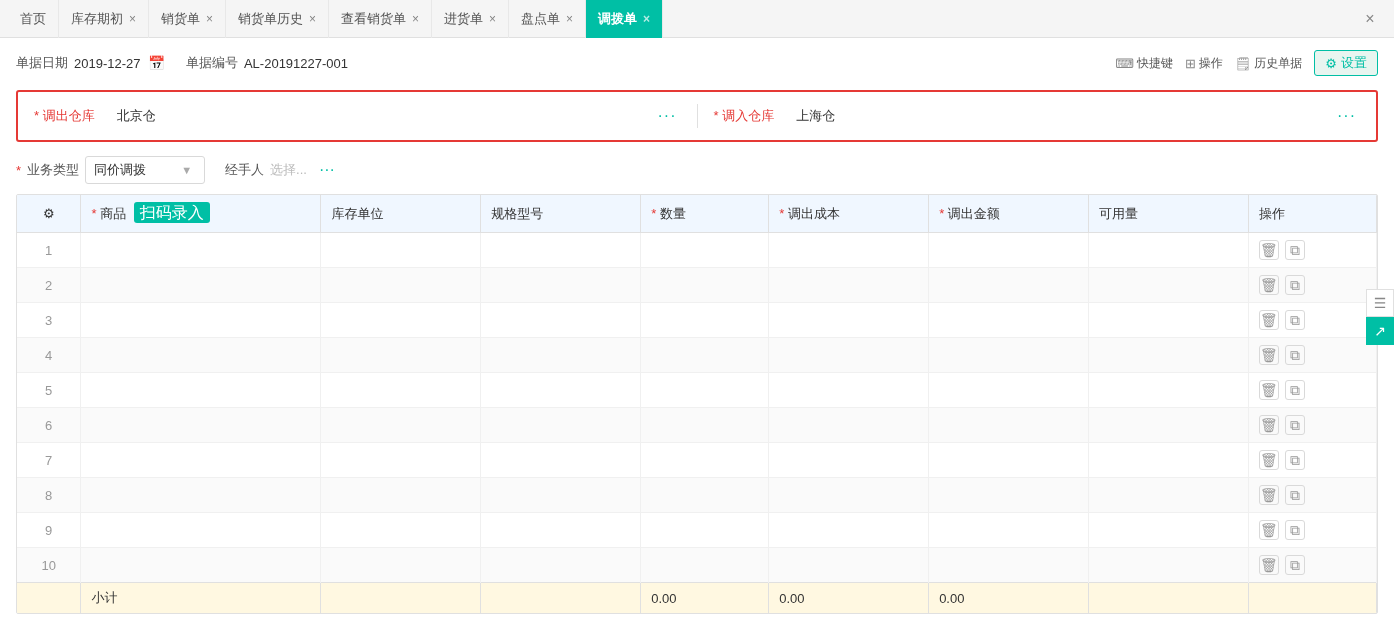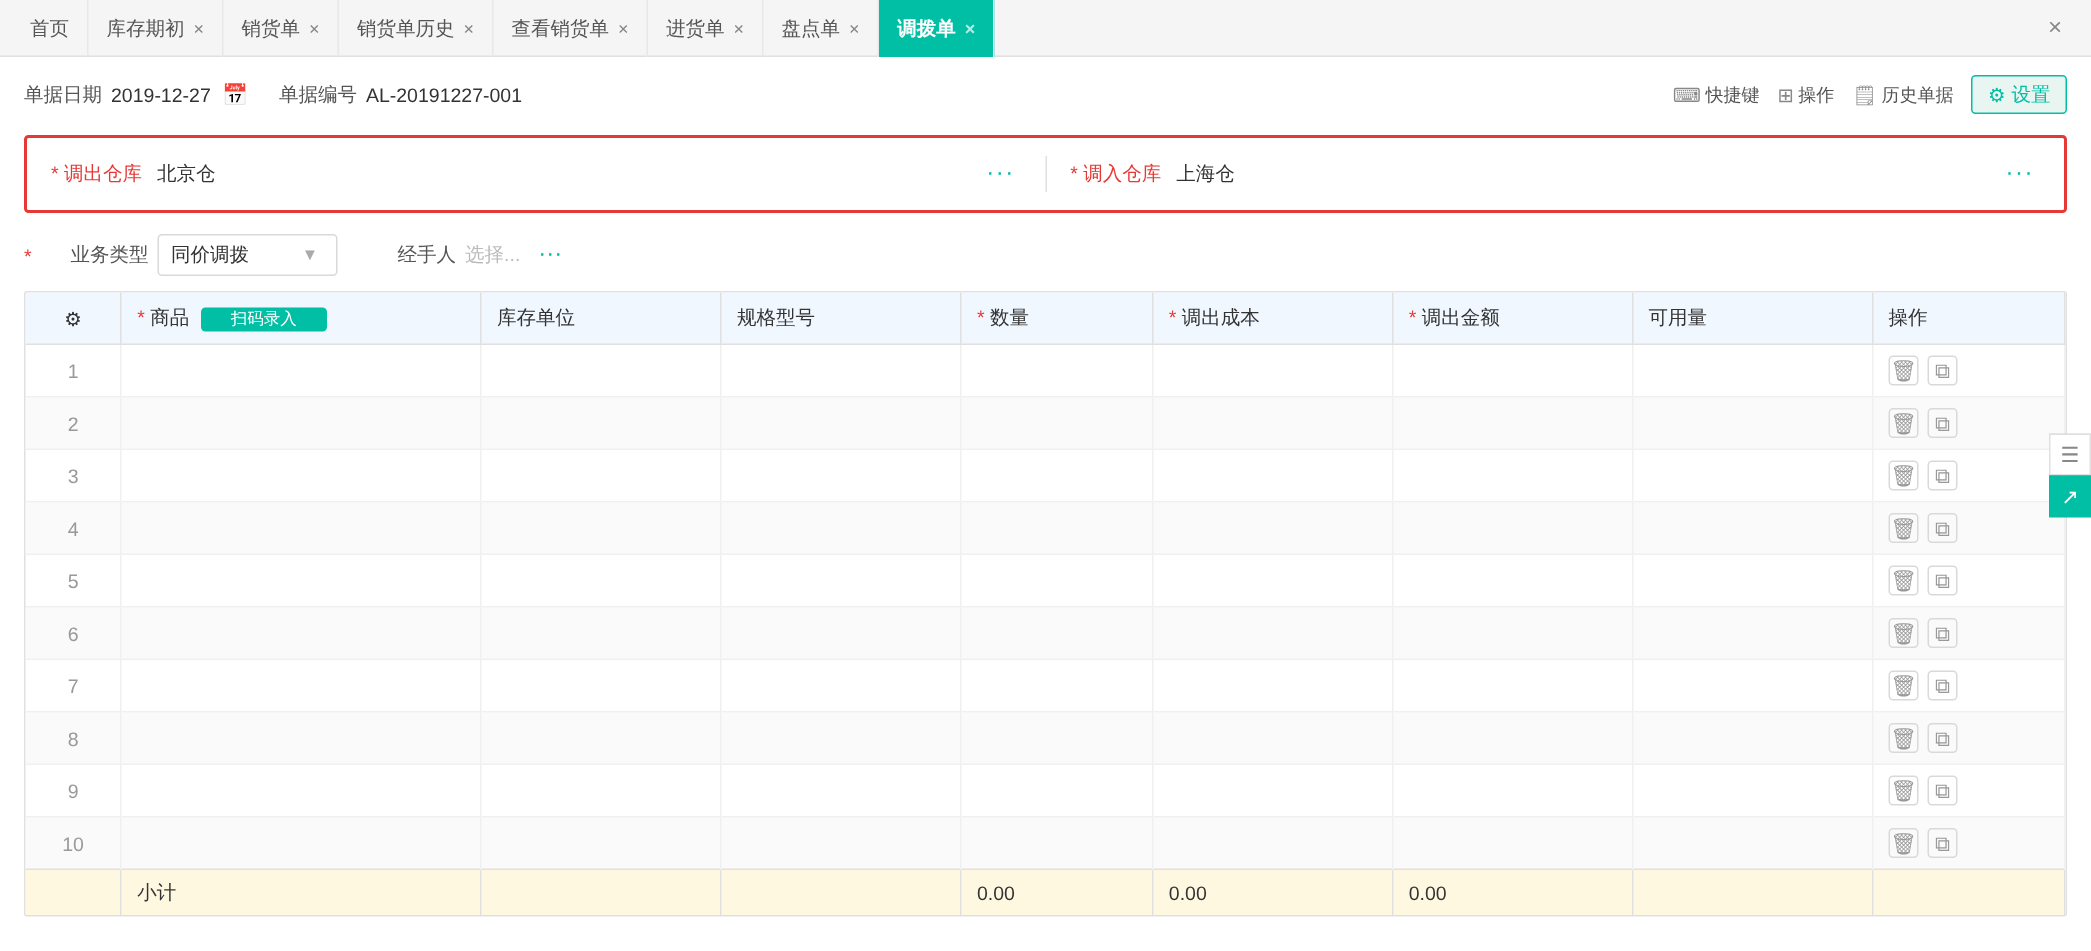--- a/index.html
+++ b/index.html
@@ -45,53 +45,53 @@
     .btn-settings {
       background: #e8f5f0; color: #00bfa5; border: 1px solid #00bfa5; border-radius: 3px;
       padding: 3px 10px; cursor: pointer; font-size: 13px; display: flex; align-items: center; gap: 4px;
     }
 
     
     .highlight-box {
       border: 2px solid #e53935; border-radius: 3px; padding: 12px 16px;
       margin-bottom: 14px; display: flex; align-items: center; gap: 0;
     }
-    .warehouse-field { display: flex; align-items: flex-start; gap: 6px; flex: 1; }
+    .warehouse-field { display: flex; align-items: flex-start; gap: 18px; flex: 1; }
     .warehouse-label { color: #e53935; font-size: 13px; }
     .warehouse-label::before { content: "* "; }
     .warehouse-name { color: #333; font-size: 13px; margin-left: 4px; }
     .dots-btn { color: #00bfa5; cursor: pointer; font-size: 16px; letter-spacing: 1px; margin-left: auto; padding: 0 4px; }
     .warehouse-divider { width: 1px; background: #e0e0e0; height: 24px; margin: 0 16px; }
 
     
     .form-row { display: flex; align-items: center; margin-bottom: 10px; gap: 20px; }
     .form-field { display: flex; align-items: center; gap: 6px; }
     .form-field .req { color: #e53935; }
-    .form-field .field-text { color: #555; margin-left: 20px; }
+    .form-field .field-text { color: #555; }
     .select-box {
       border: 1px solid #d9d9d9; border-radius: 3px; padding: 4px 12px 4px 8px;
       background: #fff; color: #333; min-width: 120px; position: relative; cursor: pointer;
       display: inline-flex; align-items: center; justify-content: space-between;
     }
     .select-arrow { color: #aaa; font-size: 11px; margin-left: 8px; }
     .person-select { color: #bbb; }
     .person-dots { color: #00bfa5; cursor: pointer; font-size: 16px; margin-left: 6px; }
 
     
     .table-wrapper { border: 1px solid #e0e0e0; border-radius: 2px; overflow: hidden; }
     table { width: 100%; border-collapse: collapse; }
     thead tr { background: #f0f7ff; }
     thead th {
       padding: 8px 10px; text-align: left; font-weight: normal; font-size: 13px;
       color: #333; border-right: 1px solid #e0e0e0; border-bottom: 1px solid #e0e0e0;
       white-space: nowrap;
     }
     thead th .req { color: #e53935; }
     thead th .scan-btn {
-      background: #00bfa5; color: #fff; border-radius: 3px; padding: 2px 20px; font-size: 11px;
+      background: #00bfa5; color: #fff; border-radius: 3px; padding: 2px 6px; font-size: 16px;
       margin-left: 4px; cursor: pointer;
     }
     tbody tr { border-bottom: 1px solid #f0f0f0; }
     tbody tr:nth-child(even) { background: #fafafa; }
     tbody td { padding: 7px 10px; font-size: 13px; color: #333; border-right: 1px solid #f0f0f0; height: 32px; }
     tbody td.row-num { color: #999; text-align: center; width: 40px; }
     tfoot tr { background: #fff8e1; }
     tfoot td { padding: 6px 10px; font-size: 13px; color: #333; border-right: 1px solid #e0e0e0; border-top: 1px solid #e0e0e0; }
 
     

